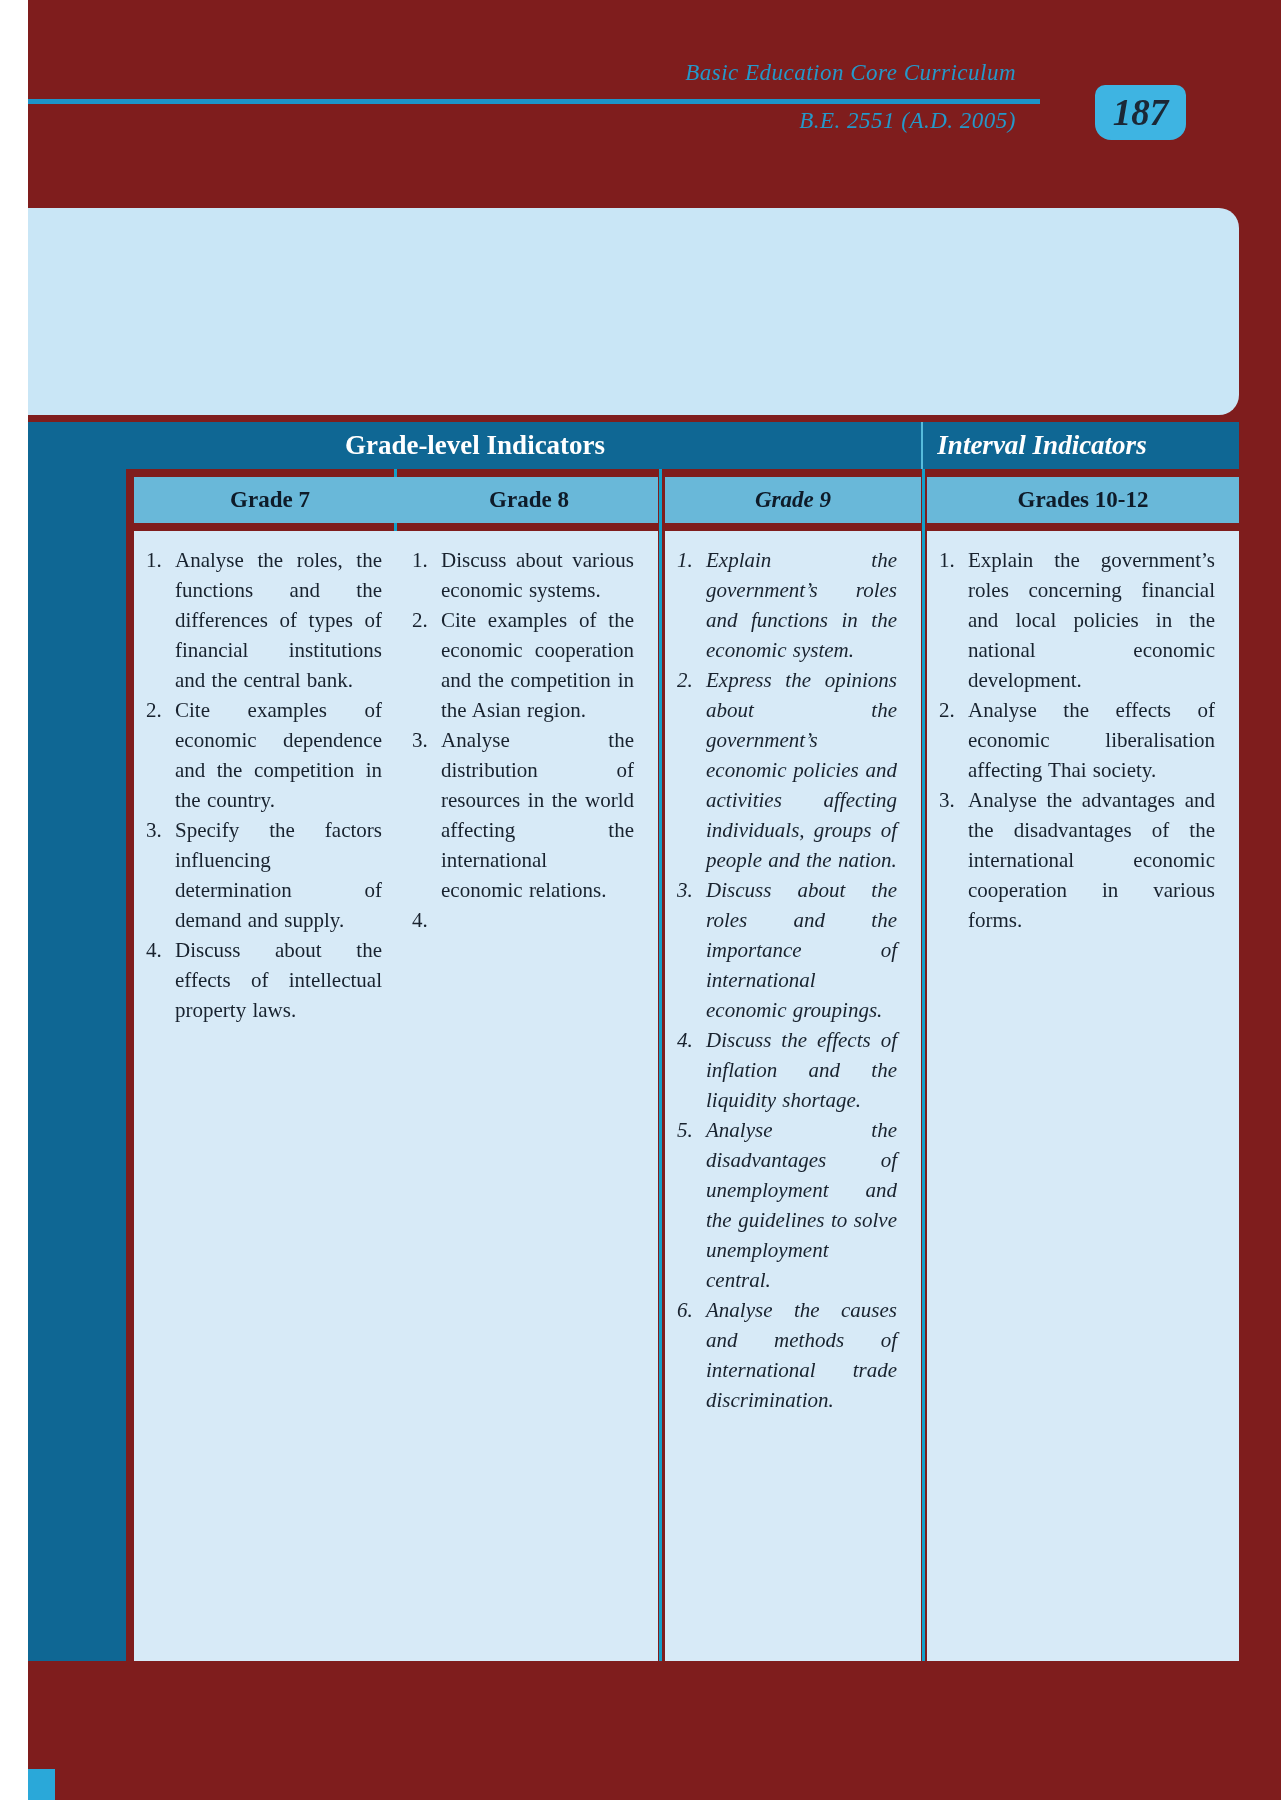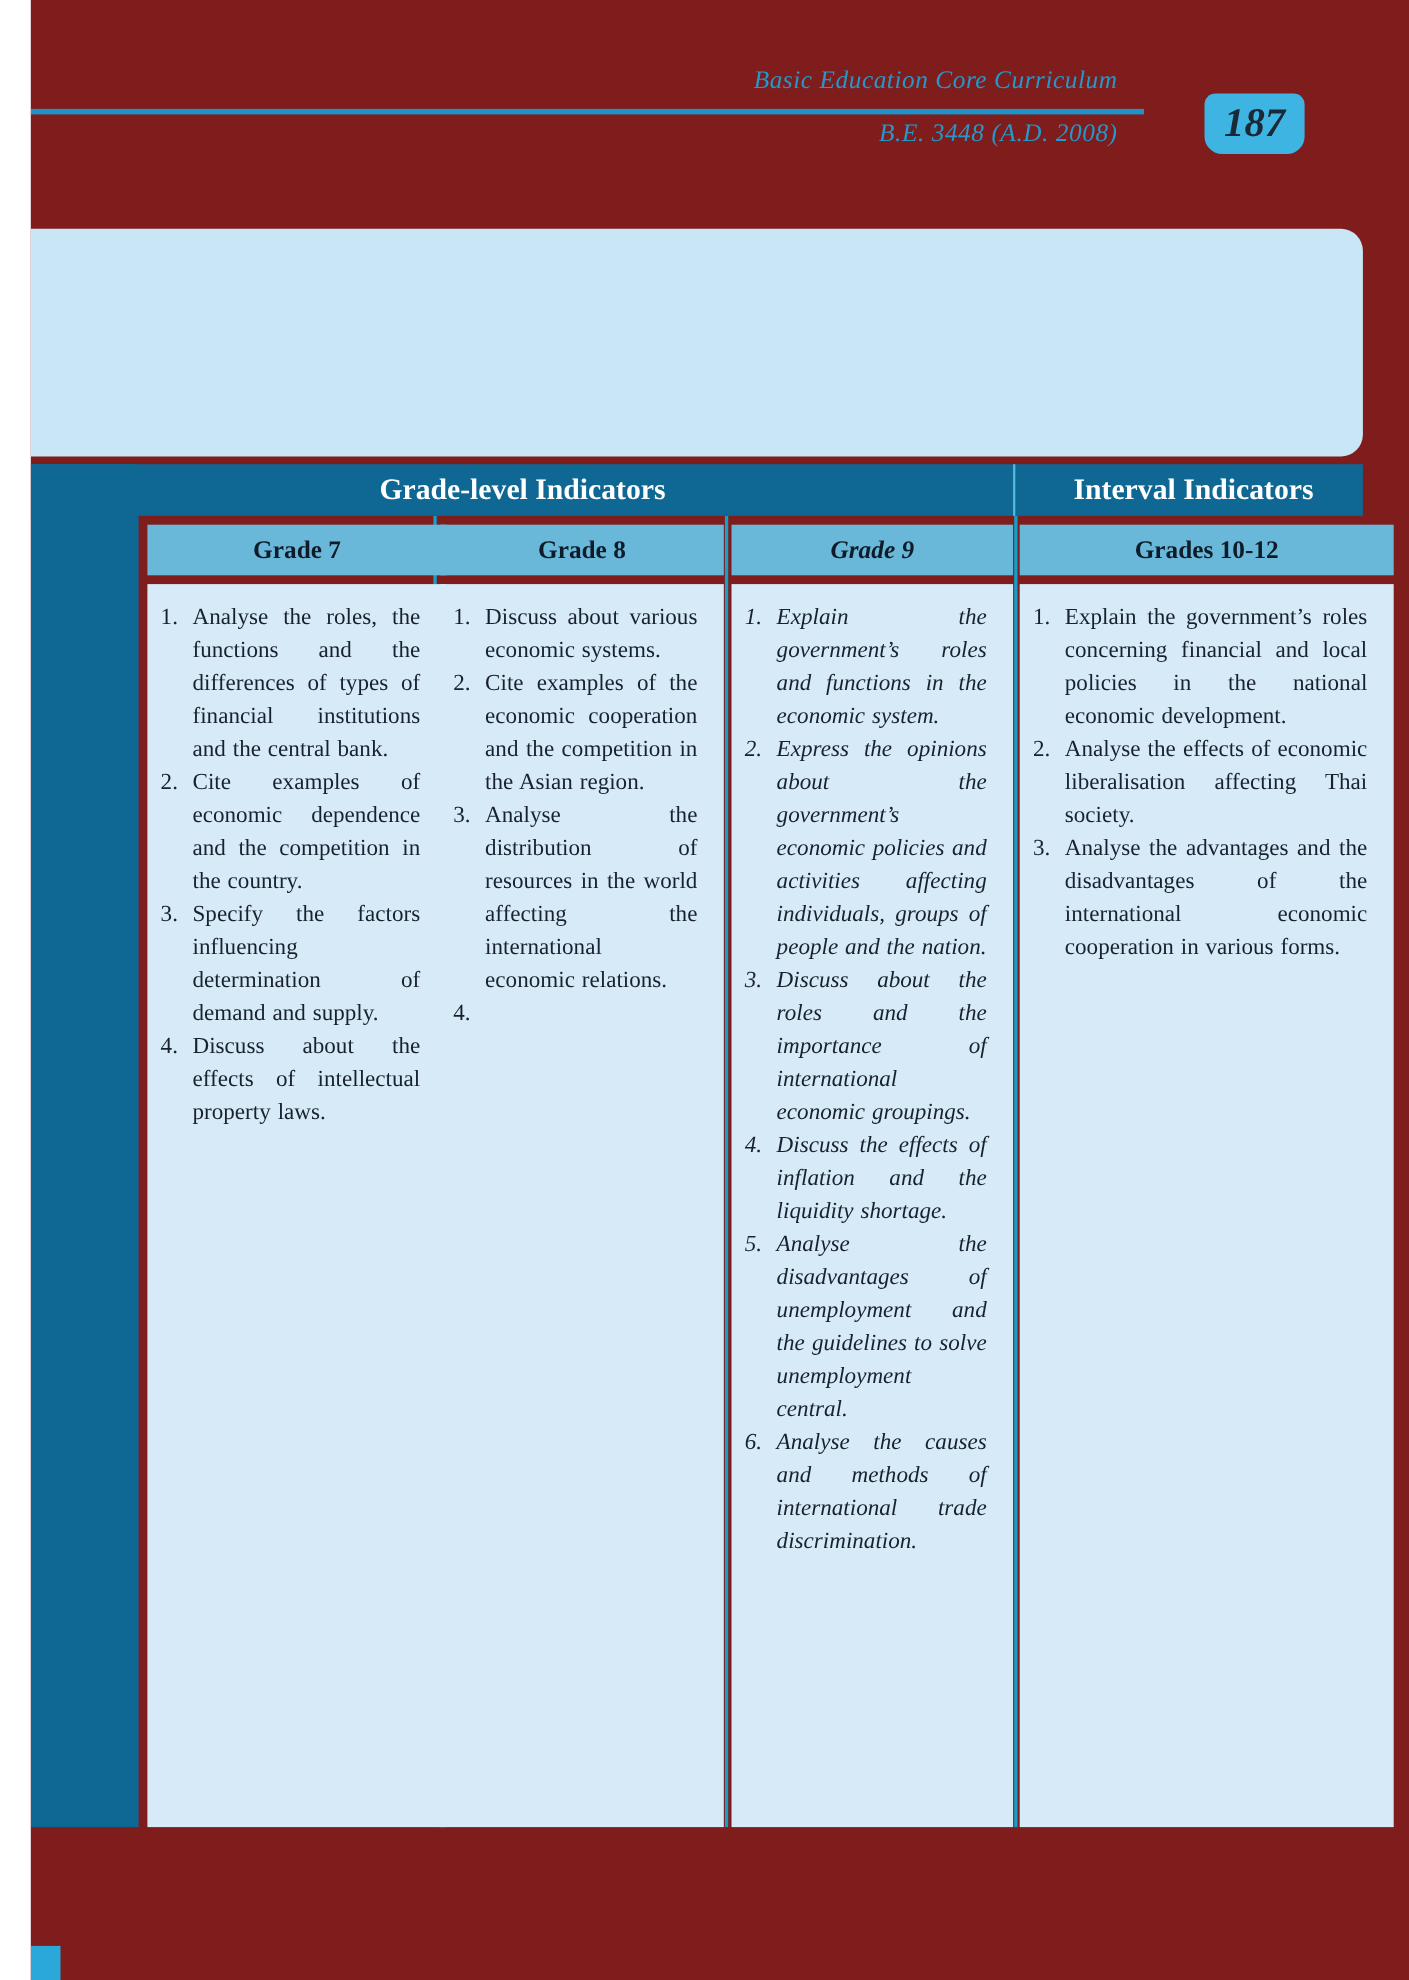--- a/index.html
+++ b/index.html
@@ -48,21 +48,21 @@
   .grp-header{
     position:absolute; left:0; top:422px;
     width:1211px; height:47px;
     background:#0f6794;
   }
   .grp-label{
     position:absolute; top:0; height:47px; line-height:47px;
     text-align:center; color:#ffffff; font-weight:bold; font-size:27px;
   }
   .grp-label.g1{left:0; width:894px;}
-  .grp-label.g2{left:899px; width:316px;}
+  .grp-label.g2{left:856px; width:316px;font-style:italic;}
   .grp-divider{
     position:absolute; left:893px; top:0; width:2px; height:47px;
     background:#56bcdc;
   }
   .left-bar{
     position:absolute; left:0; top:422px;
     width:98px; height:1239px;
     background:#0f6794;
   }
   .v-divider{
@@ -81,39 +81,39 @@
   .body-cell{
     position:absolute; top:531px; height:1130px;
     background:#d7eaf7;
     box-sizing:border-box;
     padding:14px 24px 0 12px;
     font-size:21px; line-height:30px; color:#18222e;
   }
   .c1{left:106px; width:272px;}
   .c2{left:372px; width:258px;}
   .c3{left:637px; width:256px;font-style:italic;}
-  .c4{left:899px; width:340px;}
+  .c4{left:899px; width:312px;}
   .ind-item{display:flex;}
   .ind-num{width:29px; flex:none;}
   .ind-txt{flex:1; text-align:justify; word-spacing:1px;}
   
   .bottom-mark{
     position:absolute; left:0; top:1769px;
     width:27px; height:31px;
     background:#2aa8d9;
   }
 </style>
 </head>
 <body>
 
 <div class="page">
 
   <div class="hdr-title1">Basic Education Core Curriculum</div>
   <div class="hdr-rule"></div>
-  <div class="hdr-title2">B.E. 3448 (A.D. 2008)</div>
+  <div class="hdr-title2">B.E. 2551 (A.D. 2005)</div>
   <div class="pagenum-box">
     <span class="num">187</span>
   </div>
 
   <div class="top-panel"></div>
 
   <div class="left-bar"></div>
   <div class="v-divider d1"></div>
   <div class="v-divider d2"></div>
   <div class="v-divider d3"></div>

